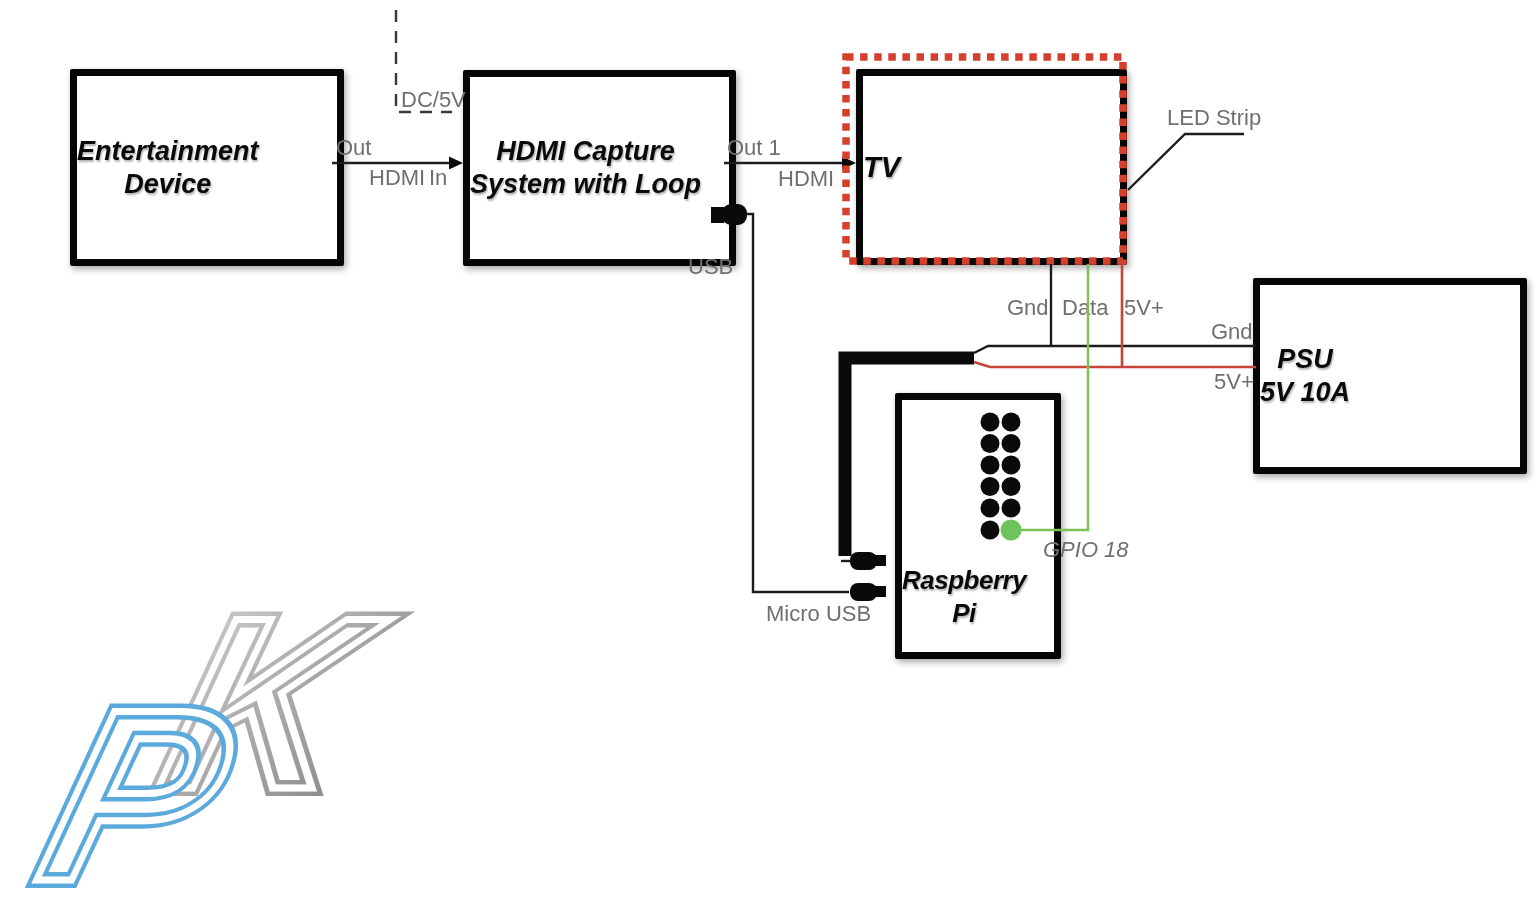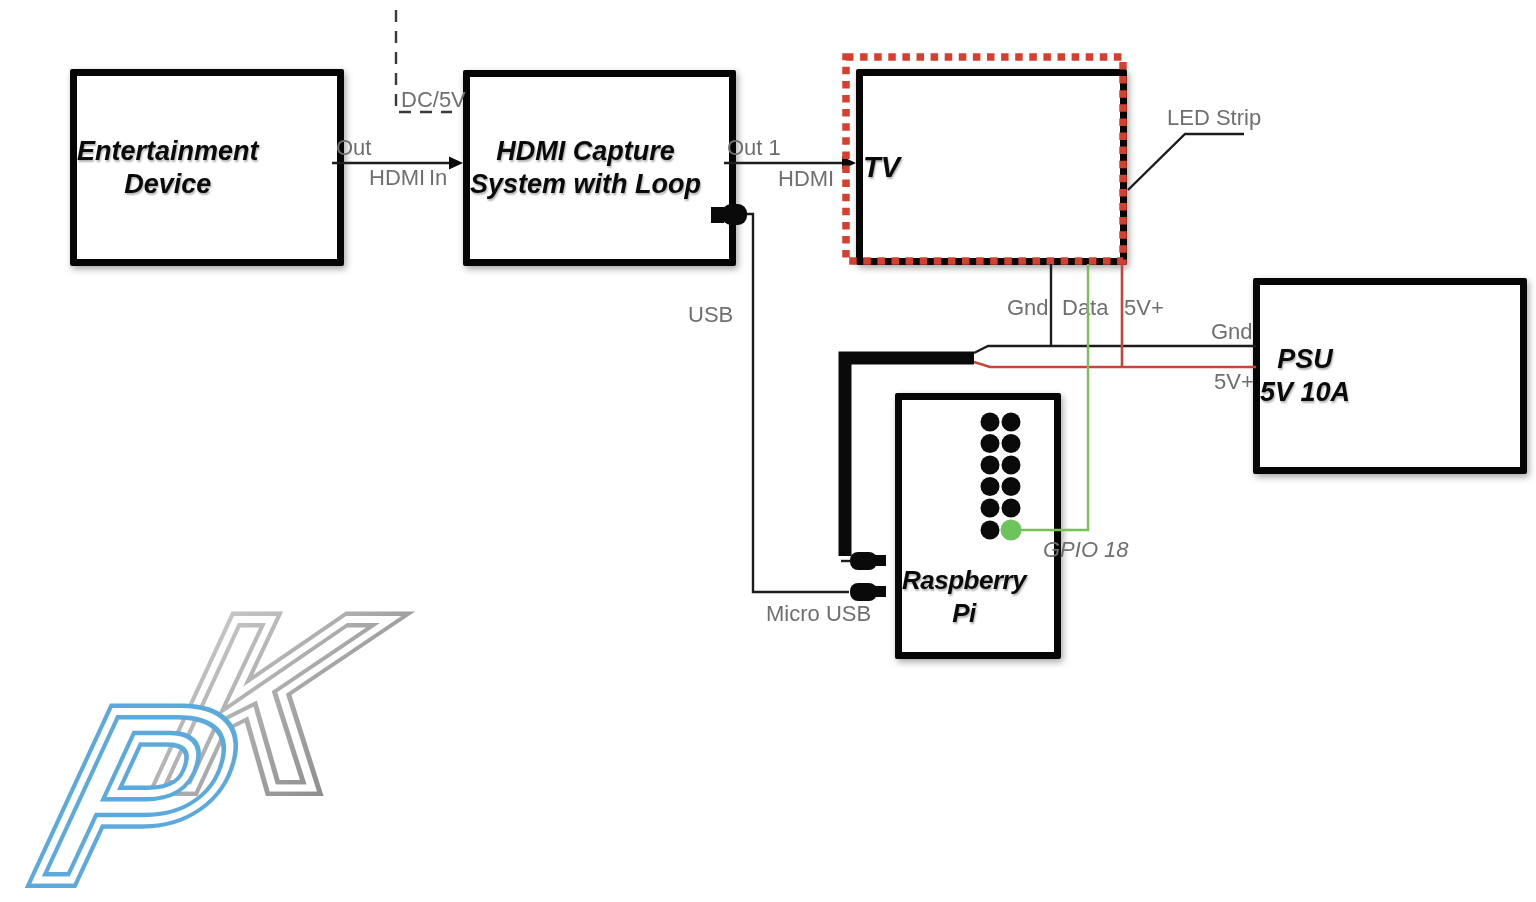--- a/index.html
+++ b/index.html
@@ -75,21 +75,21 @@
       <span>Pi</span>
     </div>
   </div>
 
   <div class="lbl" style="left:336px;top:136px;">Out</div>
   <div class="lbl" style="left:369px;top:166px;">HDMI</div>
   <div class="lbl" style="left:429px;top:166px;">In</div>
   <div class="lbl" style="left:401px;top:88px;">DC/5V</div>
   <div class="lbl" style="left:727px;top:136px;">Out 1</div>
   <div class="lbl" style="left:778px;top:167px;">HDMI</div>
-  <div class="lbl" style="left:688px;top:255px;margin-top:48px;">USB</div>
+  <div class="lbl" style="left:688px;top:255px;">USB</div>
   <div class="lbl" style="left:1167px;top:106px;">LED Strip</div>
   <div class="lbl" style="left:1007px;top:296px;">Gnd</div>
   <div class="lbl" style="left:1062px;top:296px;">Data</div>
   <div class="lbl" style="left:1124px;top:296px;">5V+</div>
   <div class="lbl" style="left:1211px;top:320px;">Gnd</div>
   <div class="lbl" style="left:1214px;top:370px;">5V+</div>
   <div class="lbl" style="left:1043px;top:538px;font-style:italic;">GPIO 18</div>
   <div class="lbl" style="left:766px;top:602px;">Micro USB</div>
 
   <svg class="layer" width="1536" height="902" viewBox="0 0 1536 902">

